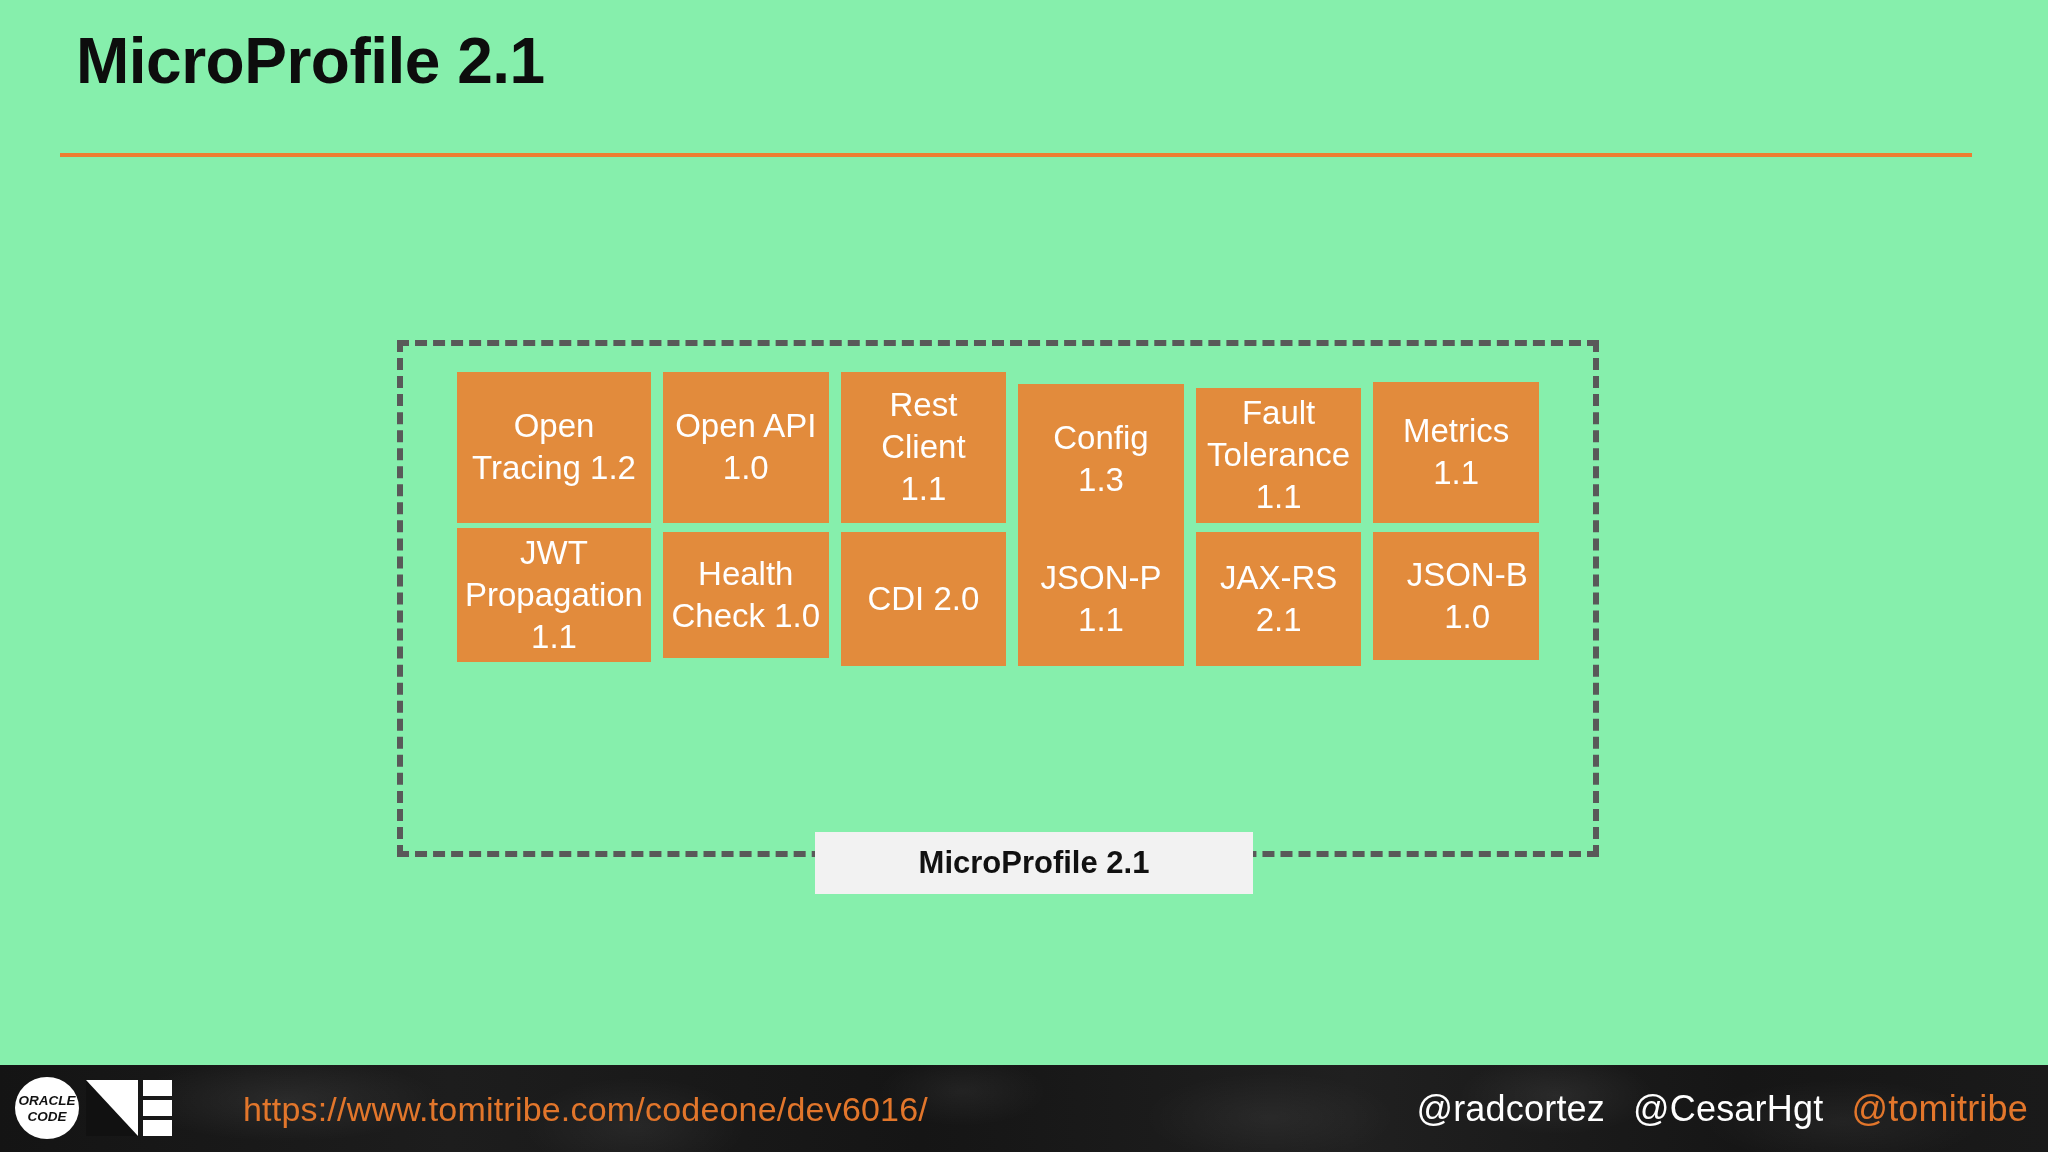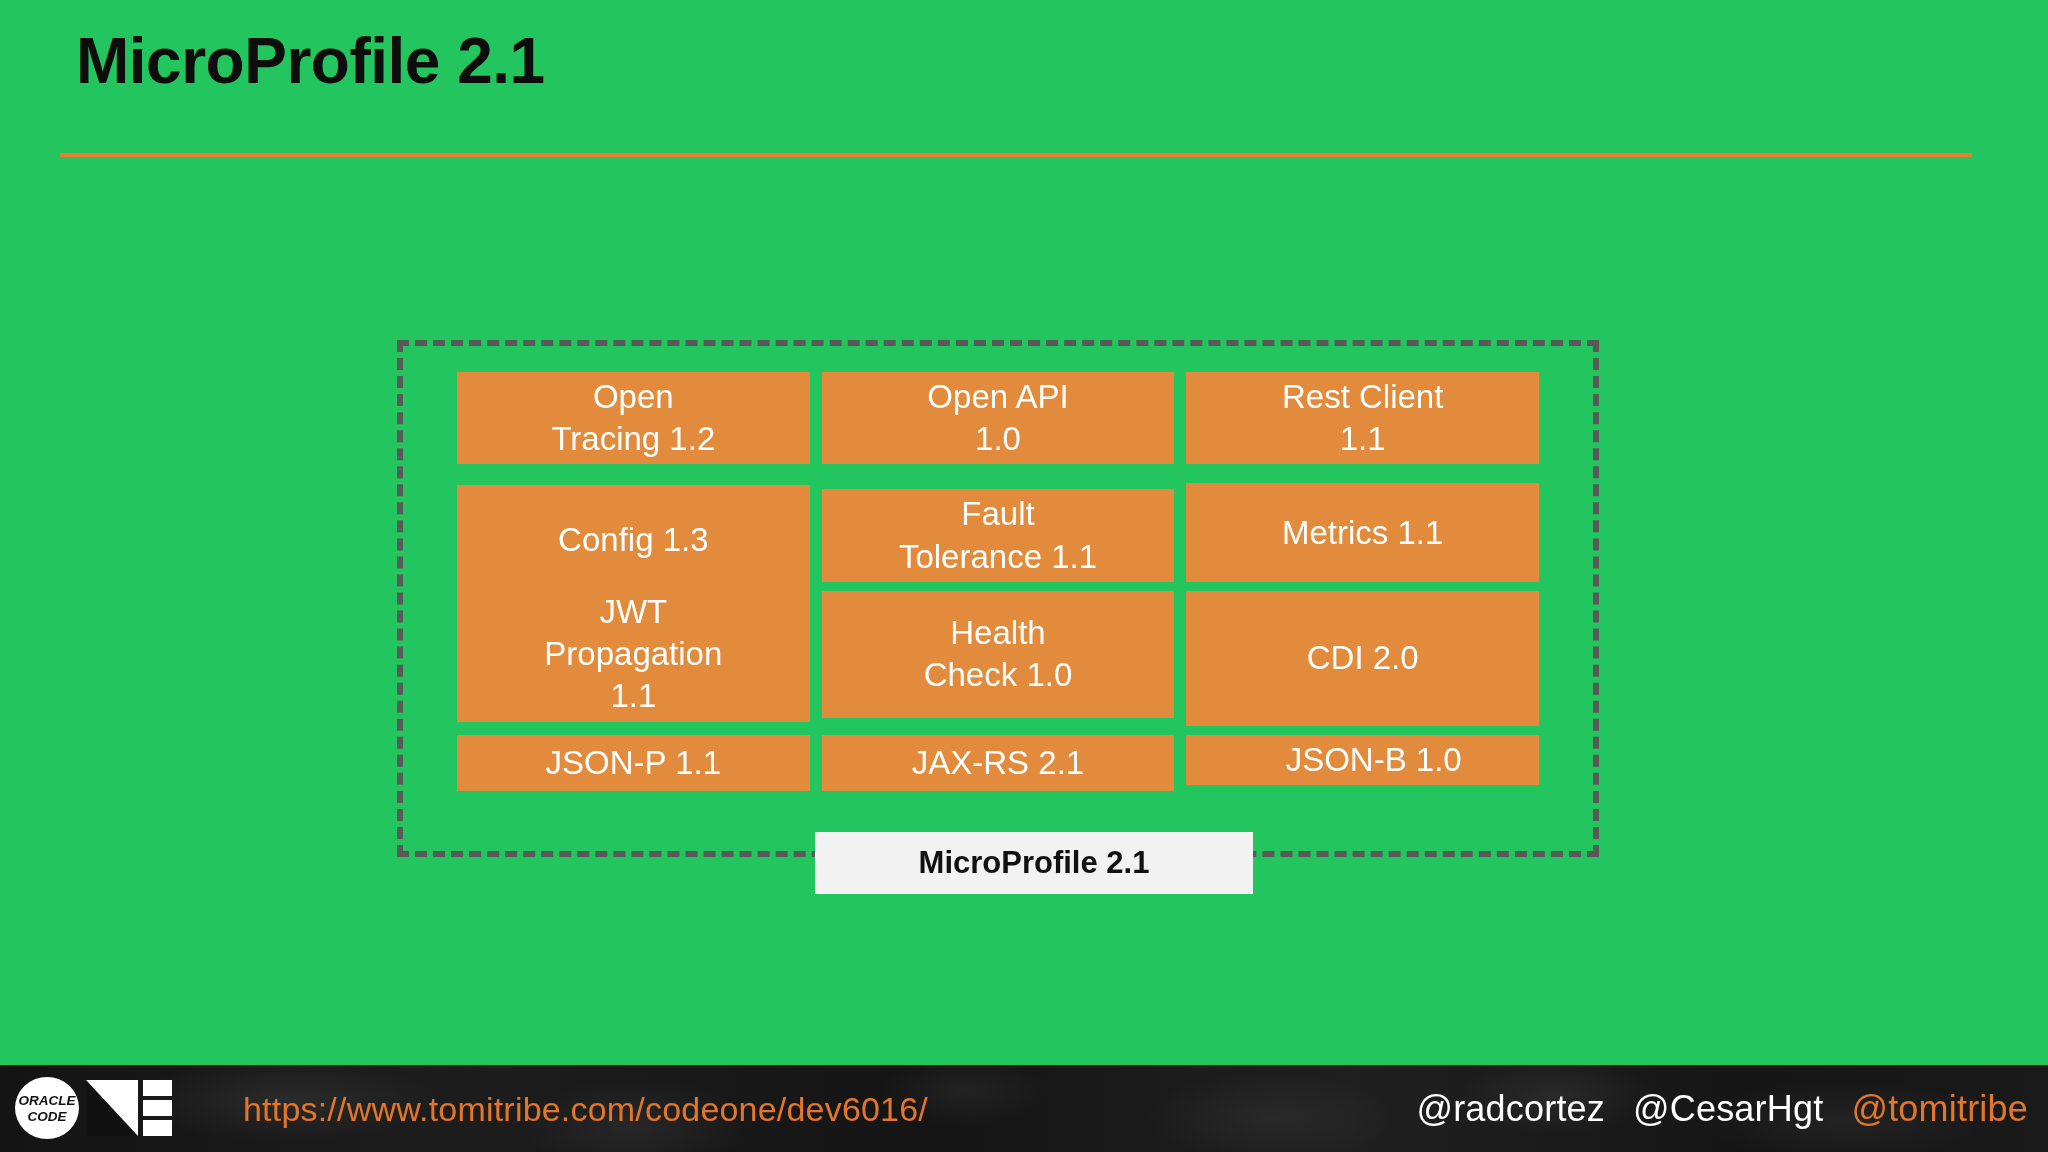--- a/index.html
+++ b/index.html
@@ -7,21 +7,21 @@
     padding: 0;
     background: #ffffff;
   }
   body {
     font-family: "Liberation Sans", sans-serif;
   }
   #slide {
     position: relative;
     width: 2048px;
     height: 1152px;
-    background: #22c55e;
+    background: #86efac;
     overflow: hidden;
   }
 
   
   #slide-title {
     position: absolute;
     left: 76px;
     top: 28px;
     font-size: 64px;
     font-weight: bold;
@@ -56,21 +56,21 @@
     border: 6px dashed #595959;
     box-sizing: border-box;
   }
   #spec-grid {
     position: absolute;
     left: 60px;
     top: 32px;
     width: 1082px;
     height: 400px;
     display: grid;
-    grid-template-columns: repeat(3, 1fr);
+    grid-template-columns: repeat(6, 1fr);
     grid-template-rows: repeat(3, 1fr);
     column-gap: 12px;
     row-gap: 9px;
   }
   .spec-box {
     background: #E28B3C;
     color: #ffffff;
     display: flex;
     align-items: center;
     justify-content: center;

